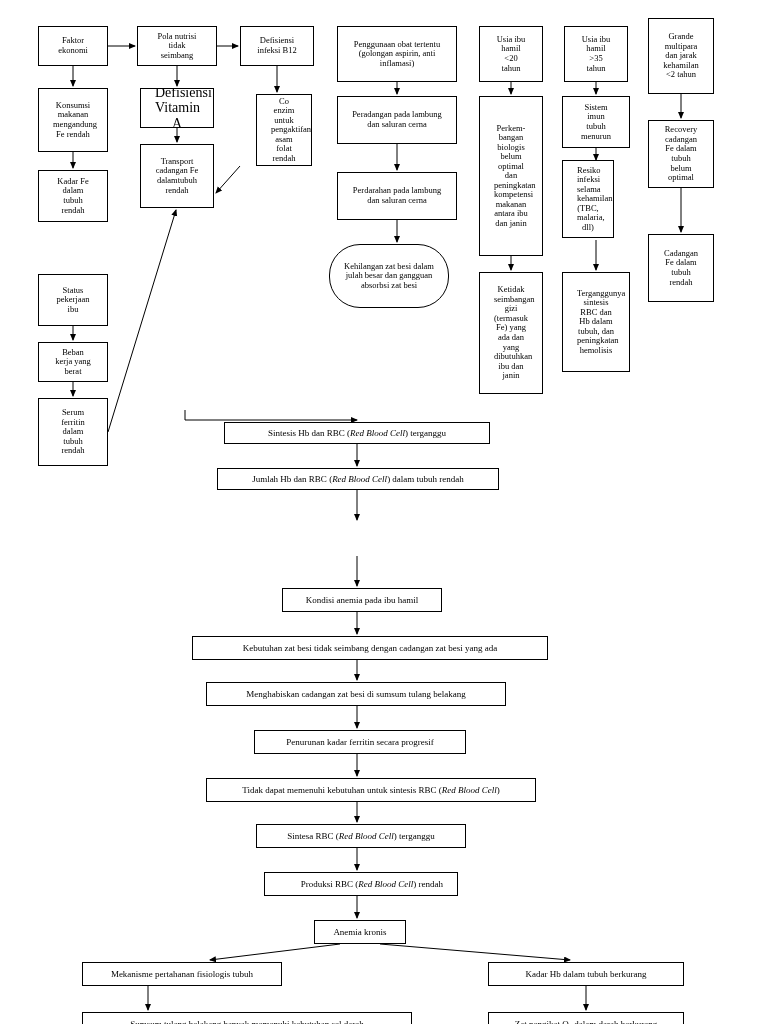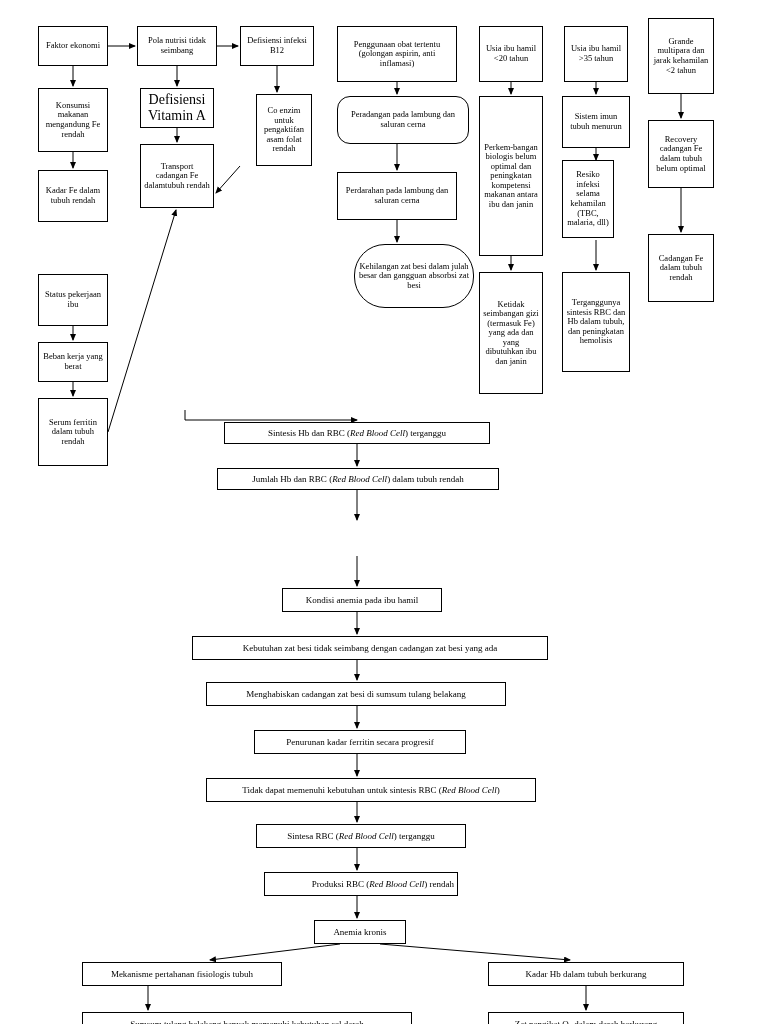--- a/index.html
+++ b/index.html
@@ -25,21 +25,21 @@
   .node {
     position: absolute;
     box-sizing: border-box;
     border: 1px solid #000000;
     background: #ffffff;
     display: flex;
     align-items: center;
     justify-content: center;
     text-align: center;
     line-height: 1.12;
-    padding: 2px 3px;
+    padding: 2px 14px;
     overflow: hidden;
   }
   .node span {
     display: block;
     width: 100%;
   }
   svg.edges {
     position: absolute;
     left: 0;
     top: 0;
@@ -122,21 +122,21 @@
       </div>
       <div class="node" style="left: 38px; top: 88px; width: 70px; height: 64px; font-size: 8.5px;">
         <span>Konsumsi makanan mengandung Fe rendah</span>
       </div>
       <div class="node" style="left: 140px; top: 88px; width: 74px; height: 40px; font-size: 14px;">
         <span>Defisiensi Vitamin A</span>
       </div>
       <div class="node" style="left: 240px; top: 94px; width: 56px; height: 72px; font-size: 8.5px; margin-left: 16px;">
         <span>Co enzim untuk pengaktifan asam folat rendah</span>
       </div>
-      <div class="node" style="left: 337px; top: 96px; width: 132px; height: 48px; font-size: 8.5px; border-radius: 13px;">
+      <div class="node" style="left: 337px; top: 96px; width: 120px; height: 48px; font-size: 8.5px;">
         <span>Peradangan pada lambung dan saluran cerna</span>
       </div>
       <div class="node" style="left: 479px; top: 96px; width: 64px; height: 160px; font-size: 8.5px;">
         <span>Perkem-bangan biologis belum optimal dan peningkatan kompetensi makanan antara ibu dan janin</span>
       </div>
       <div class="node" style="left: 562px; top: 96px; width: 68px; height: 52px; font-size: 8.5px;">
         <span>Sistem imun tubuh menurun</span>
       </div>
       <div class="node" style="left: 648px; top: 120px; width: 66px; height: 68px; font-size: 8.5px;">
         <span>Recovery cadangan Fe dalam tubuh belum optimal</span>
@@ -149,21 +149,21 @@
       </div>
       <div class="node" style="left: 337px; top: 172px; width: 120px; height: 48px; font-size: 8.5px;">
         <span>Perdarahan pada lambung dan saluran cerna</span>
       </div>
       <div class="node" style="left: 562px; top: 160px; width: 52px; height: 78px; font-size: 8.5px;">
         <span>Resiko infeksi selama kehamilan (TBC, malaria, dll)</span>
       </div>
       <div class="node" style="left: 648px; top: 234px; width: 66px; height: 68px; font-size: 8.5px;">
         <span>Cadangan Fe dalam tubuh rendah</span>
       </div>
-      <div class="node" style="left: 354px; top: 244px; width: 120px; height: 64px; font-size: 8.5px; border-radius: 31px;">
+      <div class="node" style="left: 329px; top: 244px; width: 120px; height: 64px; font-size: 8.5px; border-radius: 31px;">
         <span>Kehilangan zat besi dalam julah besar dan gangguan absorbsi zat besi</span>
       </div>
       <div class="node" style="left: 38px; top: 274px; width: 70px; height: 52px; font-size: 8.5px;">
         <span>Status pekerjaan ibu</span>
       </div>
       <div class="node" style="left: 479px; top: 272px; width: 64px; height: 122px; font-size: 8.5px;">
         <span>Ketidak seimbangan gizi (termasuk Fe) yang ada dan yang dibutuhkan ibu dan janin</span>
       </div>
       <div class="node" style="left: 562px; top: 272px; width: 68px; height: 100px; font-size: 8.5px;">
         <span>Terganggunya sintesis RBC dan Hb dalam tubuh, dan peningkatan hemolisis</span>

